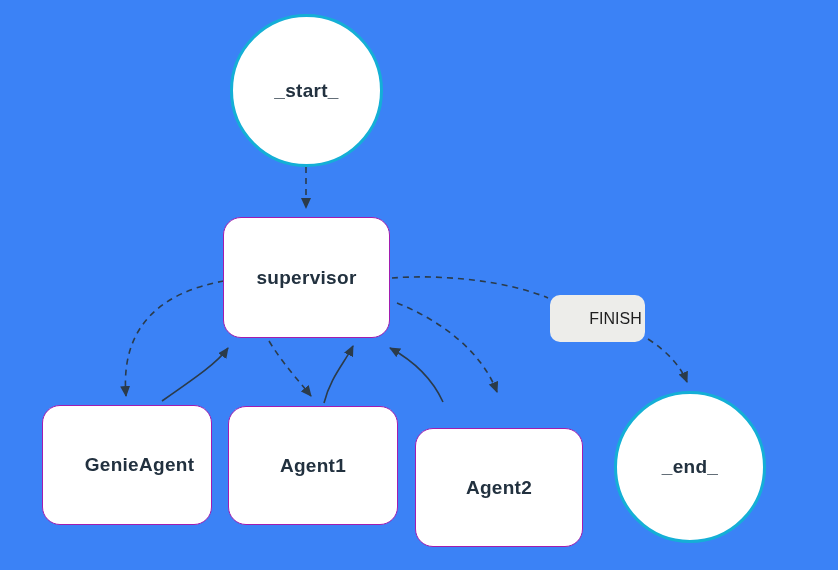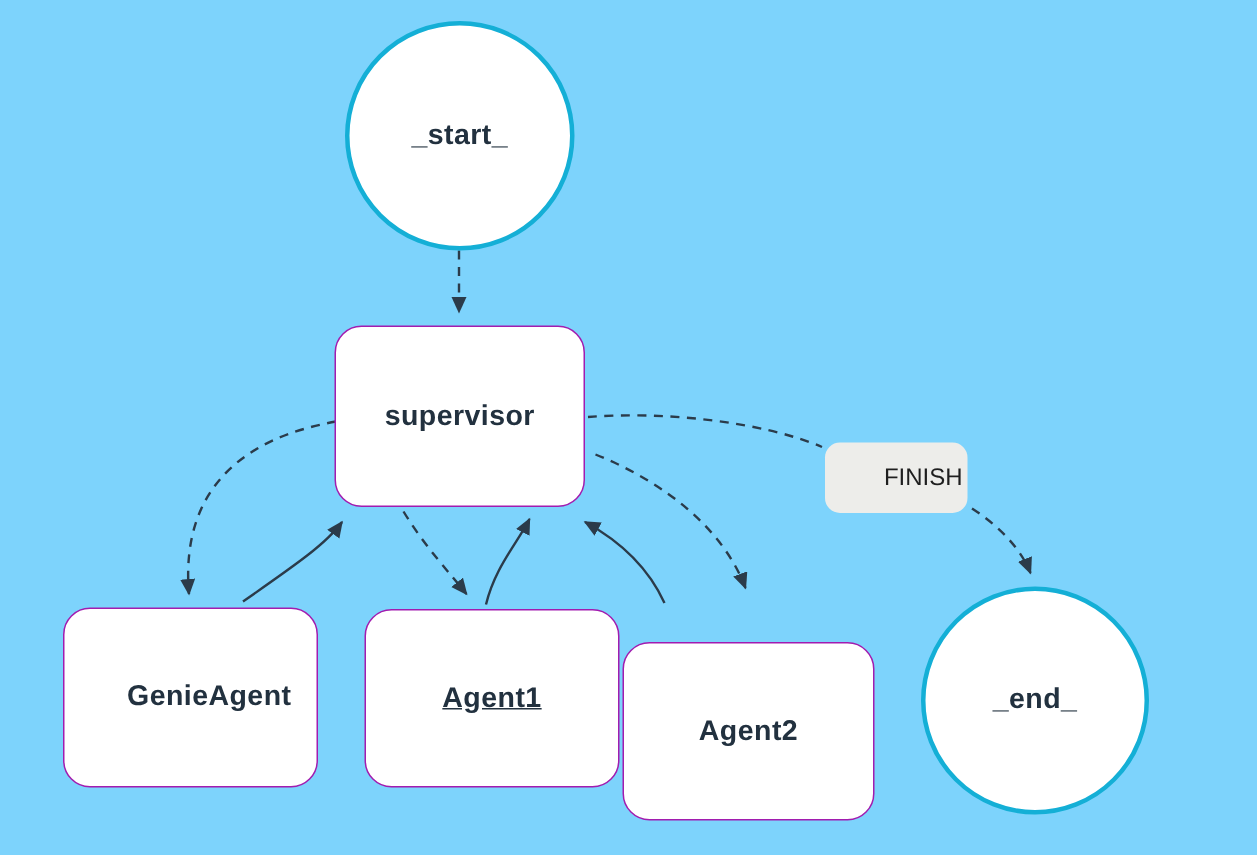--- a/index.html
+++ b/index.html
@@ -5,21 +5,21 @@
   html, body {
     margin: 0;
     padding: 0;
     background: #ffffff;
     font-family: "Liberation Sans", "DejaVu Sans", sans-serif;
   }
   .canvas {
     position: relative;
     width: 838px;
     height: 570px;
-    background: #7dd3fc;
+    background: #3b82f6;
     overflow: hidden;
   }
   .edges {
     position: absolute;
     left: 0; top: 0;
     width: 838px; height: 570px;
   }
   .edge {
     fill: none;
     stroke: #2b3b4a;
@@ -56,21 +56,21 @@
     align-items: center;
     justify-content: center;
     color: #1f1f1f;
     font-weight: normal;
     font-size: 16px;
   }
   #node-start   { left: 230px; top: 14px;  width: 153px; height: 153px; }
   #node-end     { left: 614px; top: 391px; width: 152px; height: 152px; }
   #node-supervisor { left: 223px; top: 217px; width: 167px; height: 121px; }
   #node-genie   { left: 42px;  top: 405px; width: 170px; height: 120px; padding-left: 25px; }
-  #node-agent1  { left: 243px; top: 406px; width: 170px; height: 119px; text-decoration: underline; }
+  #node-agent1  { left: 228px; top: 406px; width: 170px; height: 119px; }
   #node-agent2  { left: 415px; top: 428px; width: 168px; height: 119px; }
   #label-finish { left: 550px; top: 295px; width: 95px;  height: 47px; padding-left: 36px; }
 </style>
 </head>
 <body>
 
 <div class="canvas">
 
   <svg class="edges" viewBox="0 0 838 570" xmlns="http://www.w3.org/2000/svg">
     <defs>

